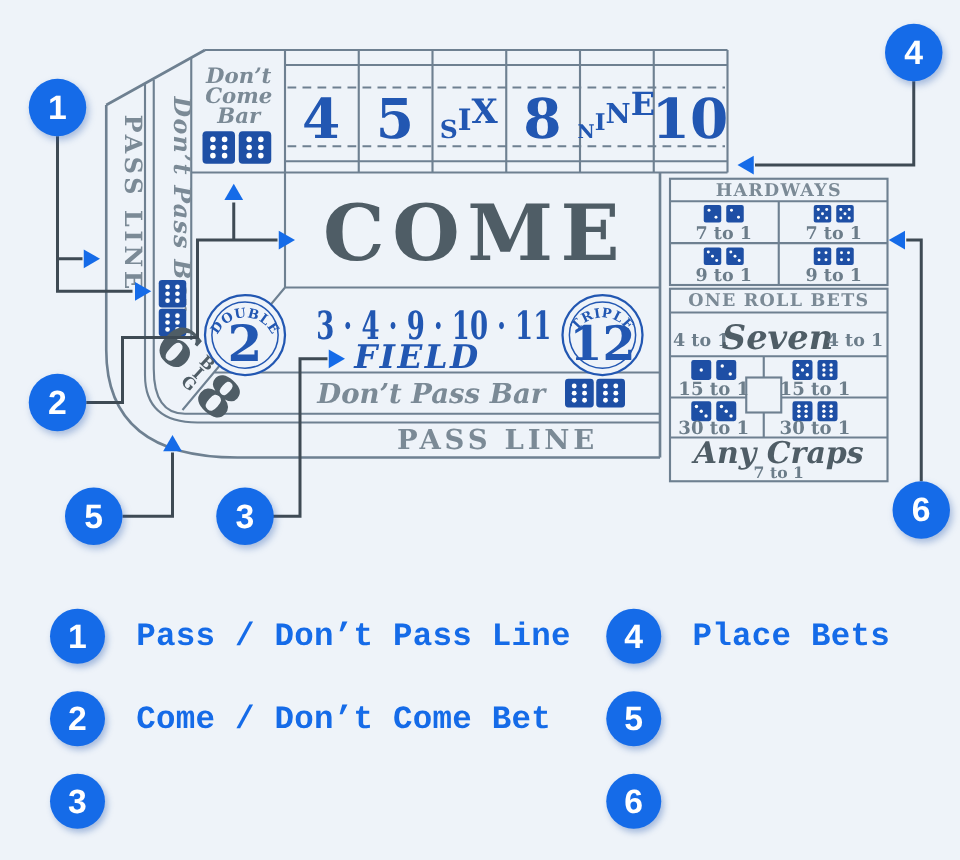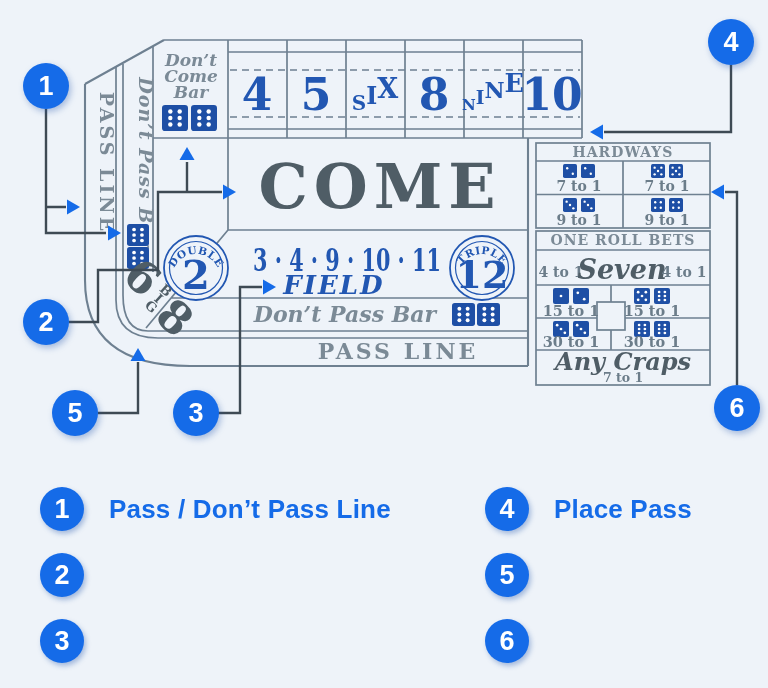--- a/index.html
+++ b/index.html
@@ -17,21 +17,21 @@
   .gray{fill:#7b8a96;}
   .odds{fill:#6c7d8a;}
   .blue{fill:#2257b2;}
   .dark{fill:#4f5d66;}
   .callout{fill:#156be8;filter:drop-shadow(2px 3px 3px rgba(30,80,170,.35));}
   .cnum{fill:#ffffff;font-family:"Liberation Sans",sans-serif;font-weight:bold;font-size:27px;}
   .legend-item{position:absolute;display:flex;align-items:center;}
   .legend-circle{width:44px;height:44px;border-radius:50%;background:#156be8;color:#fff;
     font-weight:bold;font-size:27px;display:flex;align-items:center;justify-content:center;
     box-shadow:2px 3px 5px rgba(30,80,170,.35);flex:0 0 44px;}
-  .legend-label{margin-left:25px;color:#156be8;font-weight:bold;font-size:26px;letter-spacing:.2px;}
+  .legend-label{margin-left:25px;color:#156be8;font-weight:bold;font-size:26px;letter-spacing:.2px;font-family:Liberation Mono, monospace;}
 </style>
 </head>
 <body>
 
 <div id="stage">
 <svg width="768" height="460" viewBox="0 0 768 460">
   <defs>
     <path id="arcD" d="M 172,278 A 24,24 0 0 1 220,278"></path>
     <path id="arcT" d="M 458,278 A 24,24 0 0 1 506,278"></path>
   </defs>
@@ -338,27 +338,28 @@
   </g>
 </svg>
 
   <div>
     <div class="legend-item" style="left:40px;top:487px;">
       <div class="legend-circle">1</div>
       <div class="legend-label">Pass / Don’t Pass Line</div>
     </div>
     <div class="legend-item" style="left:40px;top:553px;">
       <div class="legend-circle">2</div>
+      <div class="legend-label">Come / Don’t Come Bet</div>
     </div>
     <div class="legend-item" style="left:40px;top:619px;">
       <div class="legend-circle">3</div>
     </div>
     <div class="legend-item" style="left:485px;top:487px;">
       <div class="legend-circle">4</div>
-      <div class="legend-label">Place Pass</div>
+      <div class="legend-label">Place Bets</div>
     </div>
     <div class="legend-item" style="left:485px;top:553px;">
       <div class="legend-circle">5</div>
     </div>
     <div class="legend-item" style="left:485px;top:619px;">
       <div class="legend-circle">6</div>
     </div>
   </div>
 </div>
 

